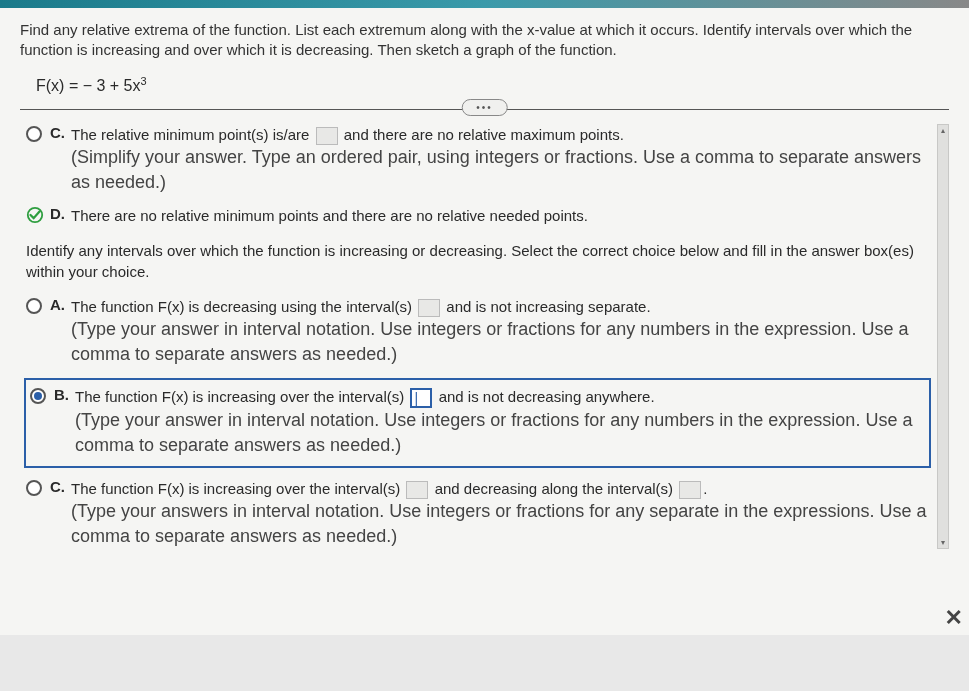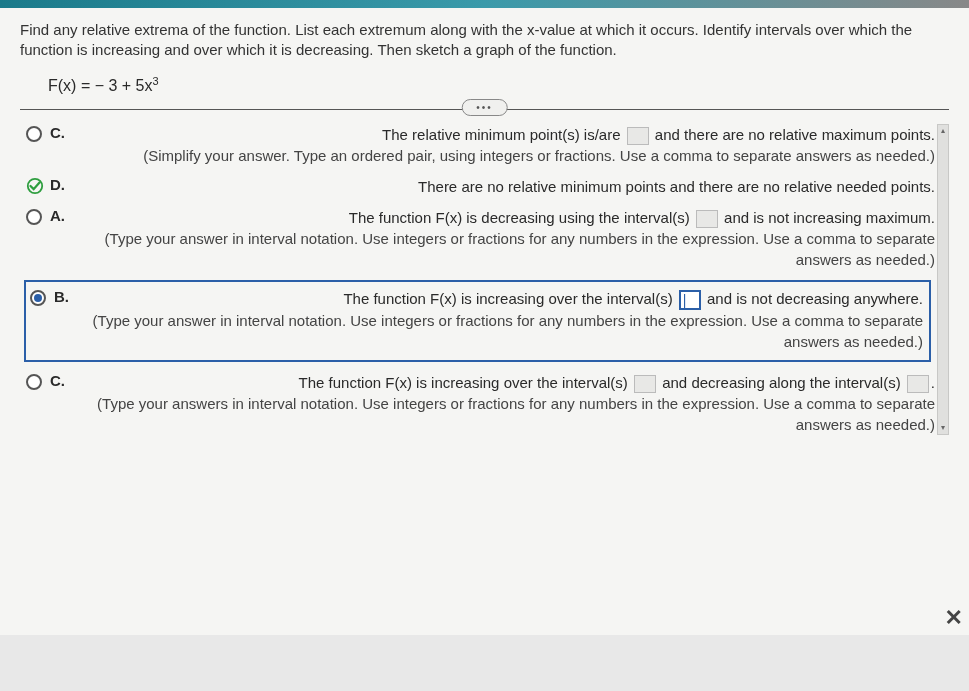--- a/index.html
+++ b/index.html
@@ -1,39 +1,39 @@
 <!DOCTYPE html>
 <html><head>
 <meta charset="utf-8">
 <style>
 * { box-sizing: border-box; margin: 0; padding: 0; }
 body { font-family: Arial, Helvetica, sans-serif; font-size: 15px; color: #2a2a2a; background: #e8e8e8; width: 969px; height: 691px; overflow: hidden; position: relative; }
 .top-edge { height: 8px; background: linear-gradient(to right, #1a7a8a 0%, #3a9aaa 50%, #888 100%); }
 .page { background: #f5f5f3; padding: 12px 20px 8px 20px; height: 627px; position: relative; }
 .prompt { line-height: 1.35; margin-bottom: 14px; color: #333; }
-.equation { margin: 8px 0 14px 28px; font-size: 16px; }
+.equation { margin: 8px 0 14px 16px; font-size: 16px; }
 .equation sup { font-size: 11px; vertical-align: super; }
 .divider-wrap { position: relative; margin: 6px 0 14px 0; }
 .divider { border: none; border-top: 1px solid #555; }
 .more-btn { position: absolute; top: -10px; left: 50%; transform: translateX(-50%); background: #f0f0ee; border: 1px solid #888; border-radius: 12px; padding: 2px 14px; font-size: 10px; letter-spacing: 2px; color: #555; }
 .scroll-area { position: relative; padding-right: 14px; }
 .scroll-track { position: absolute; right: 0; top: 0; bottom: 0; width: 12px; background: #e0e0de; border: 1px solid #c8c8c6; }
 .scroll-thumb-up { position: absolute; top: 0; left: 0; right: 0; height: 12px; display:flex; align-items:center; justify-content:center; font-size:8px; color:#666; }
 .scroll-thumb-down { position: absolute; bottom: 0; left: 0; right: 0; height: 12px; display:flex; align-items:center; justify-content:center; font-size:8px; color:#666; }
 .option-row { display: flex; align-items: flex-start; margin: 0 0 10px 6px; }
 .radio { width: 16px; height: 16px; border: 2px solid #555; border-radius: 50%; flex-shrink: 0; margin-top: 2px; margin-right: 8px; position: relative; background: #fff; }
 .radio.selected::after { content: ""; position: absolute; top: 2px; left: 2px; width: 8px; height: 8px; border-radius: 50%; background: #2b5fa8; }
 .check-correct { width: 18px; height: 18px; flex-shrink: 0; margin-top: 1px; margin-right: 6px; position: relative; }
 .check-correct svg { width: 18px; height: 18px; }
 .opt-label { font-weight: bold; margin-right: 6px; white-space: nowrap; }
-.opt-body { flex: 1; line-height: 1.4; text-align: right; }
+.opt-body { flex: 1; line-height: 1.4; }
 .blank { display: inline-block; width: 22px; height: 18px; background: #e8e8e6; border: 1px solid #bbb; vertical-align: middle; margin: 0 2px; }
 .blank.active { background: #fff; border: 2px solid #2b5fa8; width: 22px; height: 20px; position: relative; }
 .blank.active::after { content: "|"; color: #2b5fa8; position: absolute; left: 2px; top: -1px; font-size: 14px; }
-.hint { color: #444; font-size: 15px; }
+.hint { color: #444; font-size: 18px; }
 .section-prompt { margin: 14px 6px 14px 6px; line-height: 1.4; }
 .selected-box { border: 2px solid #2b5fa8; padding: 6px 6px 8px 4px; margin: 0 4px 10px 4px; }
 .close-x { position: absolute; bottom: 4px; right: 6px; font-size: 22px; font-weight: bold; color: #444; }
 </style>
 </head>
 <body>
 
 <div class="top-edge"></div>
 <div class="page">
 
@@ -65,47 +65,48 @@
             <circle cx="10" cy="10" r="8" fill="none" stroke="#2e9e3f" stroke-width="2"></circle>
             <path d="M5 10 L8.5 13.5 L15 6" fill="none" stroke="#2e9e3f" stroke-width="2.5" stroke-linecap="round"></path>
           </svg>
       </span>
       <span class="opt-label">D.</span>
       <div class="opt-body">
         <span>There are no relative minimum points and there are no relative needed points.</span>
       </div>
     </div>
 
+    <div class="section-prompt">Identify any intervals over which the function is increasing or decreasing. Select the correct choice below and fill in the answer box(es) within your choice.</div>
 
     <div class="option-row">
       <span class="radio"></span>
       <span class="opt-label">A.</span>
       <div class="opt-body">
-        <span>The function F(x) is decreasing using the interval(s) </span><span class="blank"></span><span> and is not increasing maximum.</span>
+        <span>The function F(x) is decreasing using the interval(s) </span><span class="blank"></span><span> and is not increasing separate.</span>
         <div class="hint">(Type your answer in interval notation. Use integers or fractions for any numbers in the expression. Use a comma to separate answers as needed.)</div>
       </div>
     </div>
 
     <div class="selected-box">
       <div class="option-row" style="margin:0;">
         <span class="radio selected"></span>
         <span class="opt-label">B.</span>
         <div class="opt-body">
           <span>The function F(x) is increasing over the interval(s) </span><span class="blank active"></span><span> and is not decreasing anywhere.</span>
           <div class="hint">(Type your answer in interval notation. Use integers or fractions for any numbers in the expression. Use a comma to separate answers as needed.)</div>
         </div>
       </div>
     </div>
 
     <div class="option-row">
       <span class="radio"></span>
       <span class="opt-label">C.</span>
       <div class="opt-body">
         <span>The function F(x) is increasing over the interval(s) </span><span class="blank"></span><span> and decreasing along the interval(s) </span><span class="blank"></span><span>.</span>
-        <div class="hint">(Type your answers in interval notation. Use integers or fractions for any numbers in the expression. Use a comma to separate answers as needed.)</div>
+        <div class="hint">(Type your answers in interval notation. Use integers or fractions for any separate in the expressions. Use a comma to separate answers as needed.)</div>
       </div>
     </div>
 
     <div class="scroll-track">
       <div class="scroll-thumb-up">▴</div>
       <div class="scroll-thumb-down">▾</div>
     </div>
   </div>
 
   <div class="close-x">✕</div>

